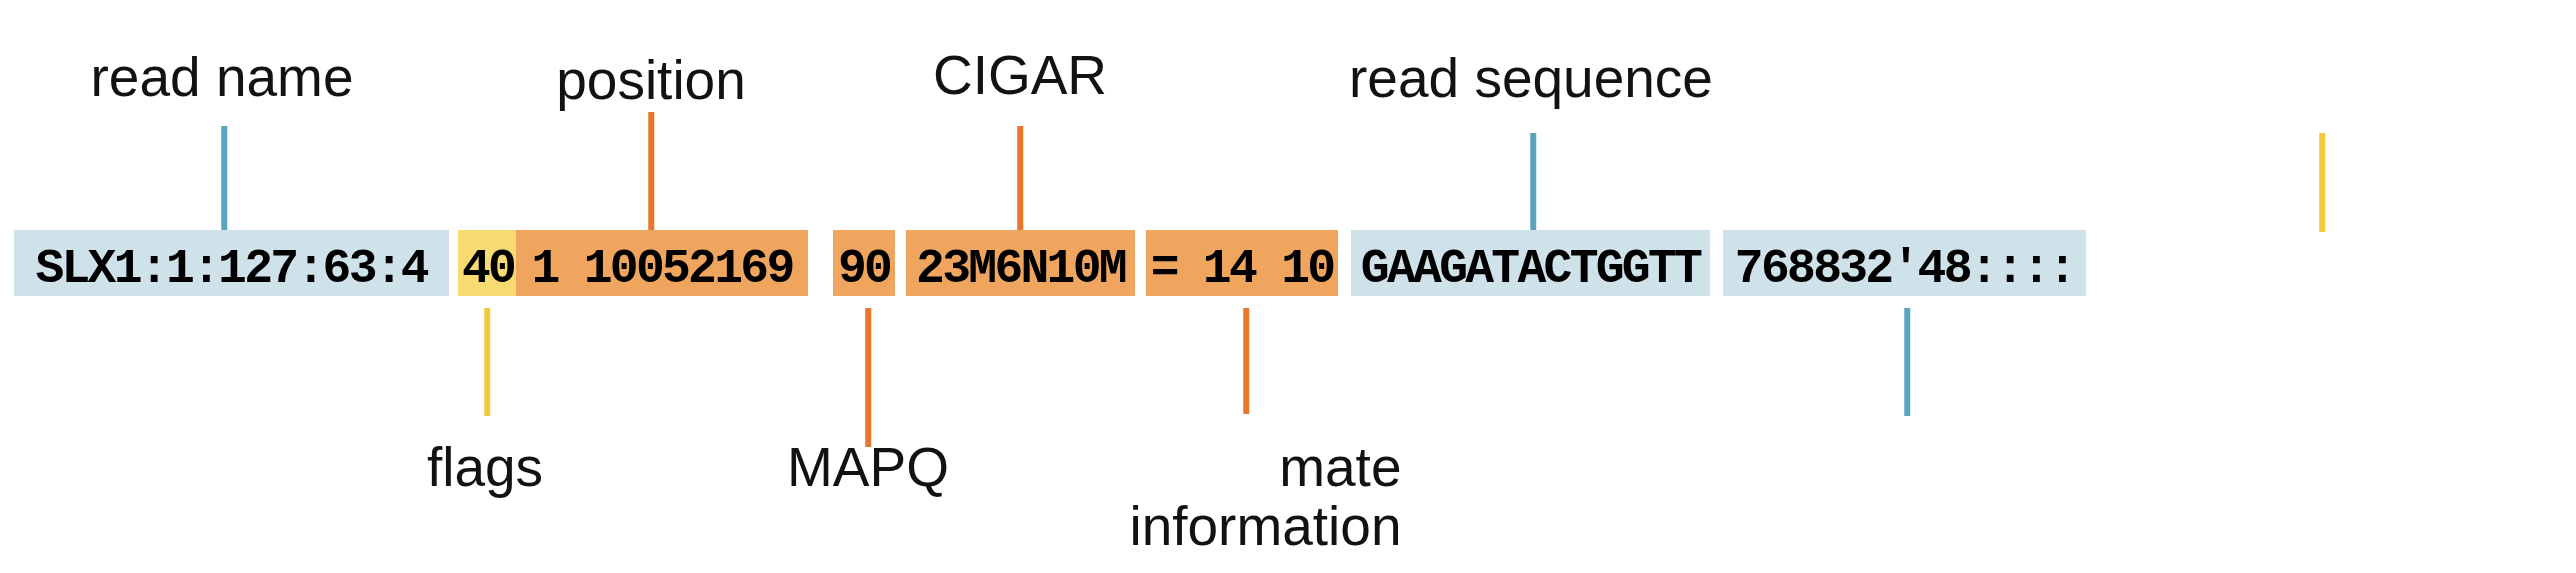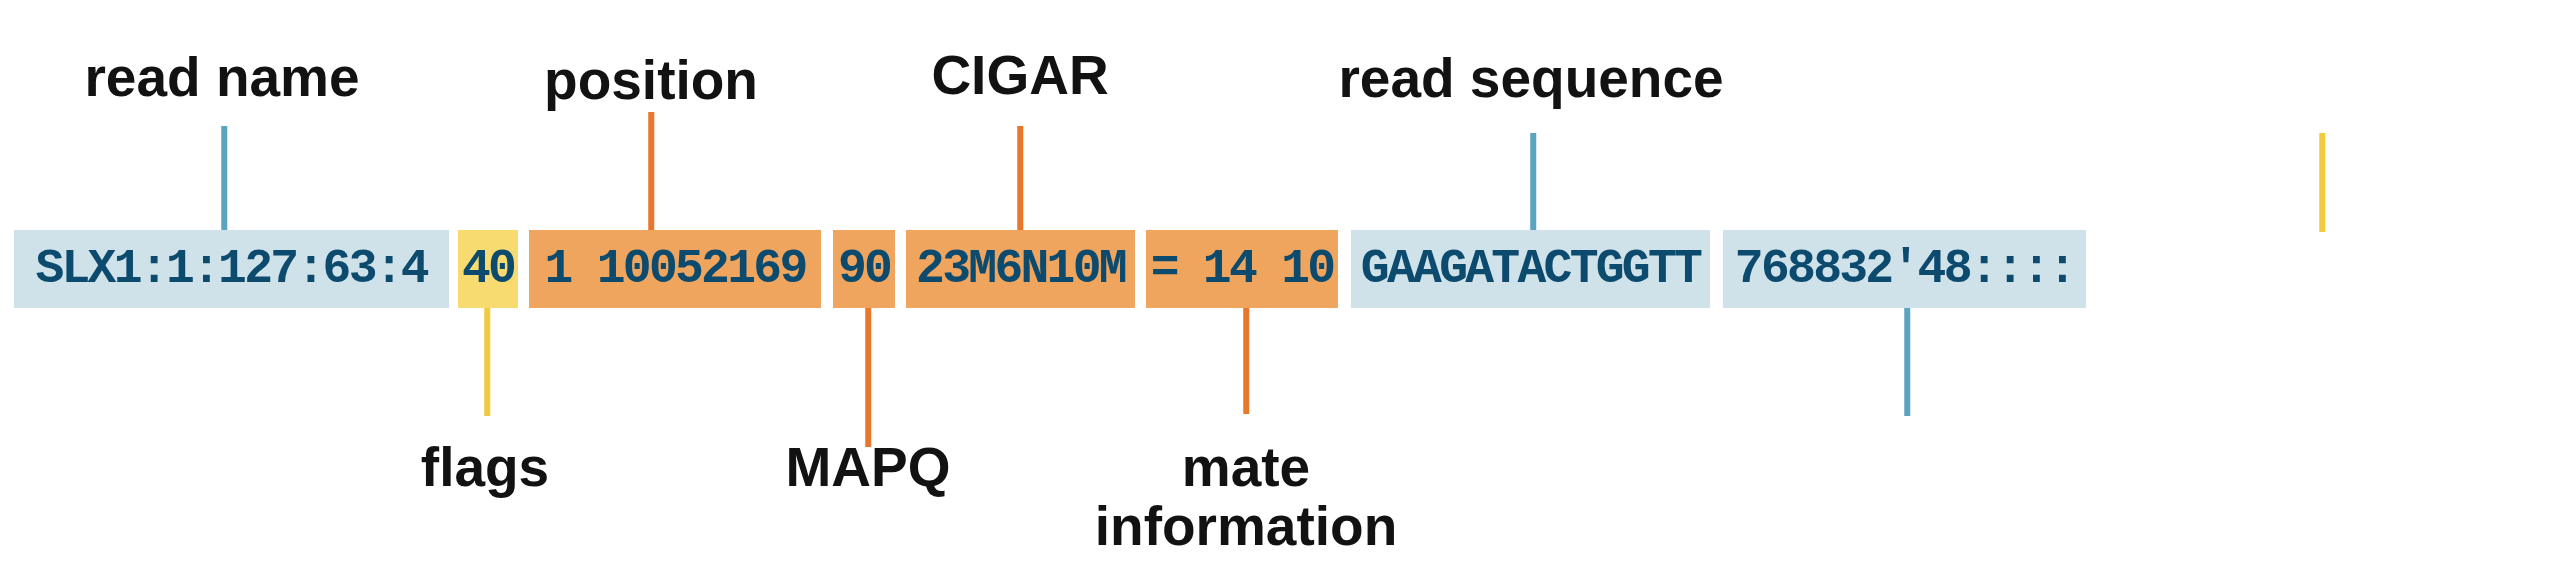--- a/index.html
+++ b/index.html
@@ -12,44 +12,43 @@
     width: 2576px;
     height: 573px;
     background: #ffffff;
     overflow: hidden;
     font-family: "Liberation Sans", sans-serif;
   }
   
   .field {
     position: absolute;
     top: 230px;
-    height: 78px;
+    height: 66px;
     line-height: 78px;
     text-align: center;
     font-family: "Liberation Mono", monospace;
     font-weight: bold;
     font-size: 48px;
     letter-spacing: -2.7px;
-    color: #0c4a6e;
+    color: #000000;
     white-space: nowrap;
   }
   .fill-blue   { background: #cfe1e9; }
   .fill-yellow { background: #f8db70; }
   .fill-orange { background: #f0a55f; }
 
   
   .label {
     position: absolute;
     transform: translateX(-50%);
     text-align: center;
     font-size: 55px;
     line-height: 59px;
     color: #121212;
     white-space: nowrap;
-    font-weight: bold;
   }
   .label.wrap { white-space: normal; width: 311px; }
   .label-metadata { color: #2d4b66; }
 
   
   .conn {
     position: absolute;
     width: 5.5px;
     transform: translateX(-50%);
   }
@@ -68,30 +67,30 @@
   <div class="label" style="left:1531px; top:49px;">read sequence</div>
 
   <div class="conn conn-blue" style="left:224px;  top:126px; height:106px;"></div>
   <div class="conn conn-orange" style="left:651px;  top:112px; height:169px;"></div>
   <div class="conn conn-orange" style="left:1020px; top:126px; height:109px;"></div>
   <div class="conn conn-blue" style="left:1533px; top:133px; height:99px;"></div>
   <div class="conn conn-yellow" style="left:2322px; top:133px; height:99px;"></div>
 
   <div class="field fill-blue" style="left:13.7px;   width:435px;">SLX1:1:127:63:4</div>
   <div class="field fill-yellow" style="left:458px;  width:60px;">40</div>
-  <div class="field fill-orange" style="left:529px;  width:292px;">1 10052169</div>
+  <div class="field fill-orange" style="left:516px;  width:292px;">1 10052169</div>
   <div class="field fill-orange" style="left:833px;  width:62px;">90</div>
   <div class="field fill-orange" style="left:906px;  width:229px;">23M6N10M</div>
   <div class="field fill-orange" style="left:1146px; width:192px;">= 14 10</div>
   <div class="field fill-blue" style="left:1351px; width:359px;">GAAGATACTGGTT</div>
   <div class="field fill-blue" style="left:1723px; width:363px;">768832'48::::</div>
 
   <div class="conn conn-yellow" style="left:487px;  top:308px; height:108px;"></div>
   <div class="conn conn-orange" style="left:868px;  top:308px; height:139px;"></div>
   <div class="conn conn-orange" style="left:1246px; top:308px; height:106px;"></div>
   <div class="conn conn-blue" style="left:1907px; top:308px; height:108px;"></div>
 
   <div class="label" style="left:485px;  top:438px;">flags</div>
   <div class="label" style="left:868px;  top:438px;">MAPQ</div>
-  <div class="label wrap" style="left:1246px; top:438px;">mate information</div>
+  <div class="label wrap" style="left:1246px; top:438px;text-align:right;">mate information</div>
 
 </div>
 
 
 </body></html>

